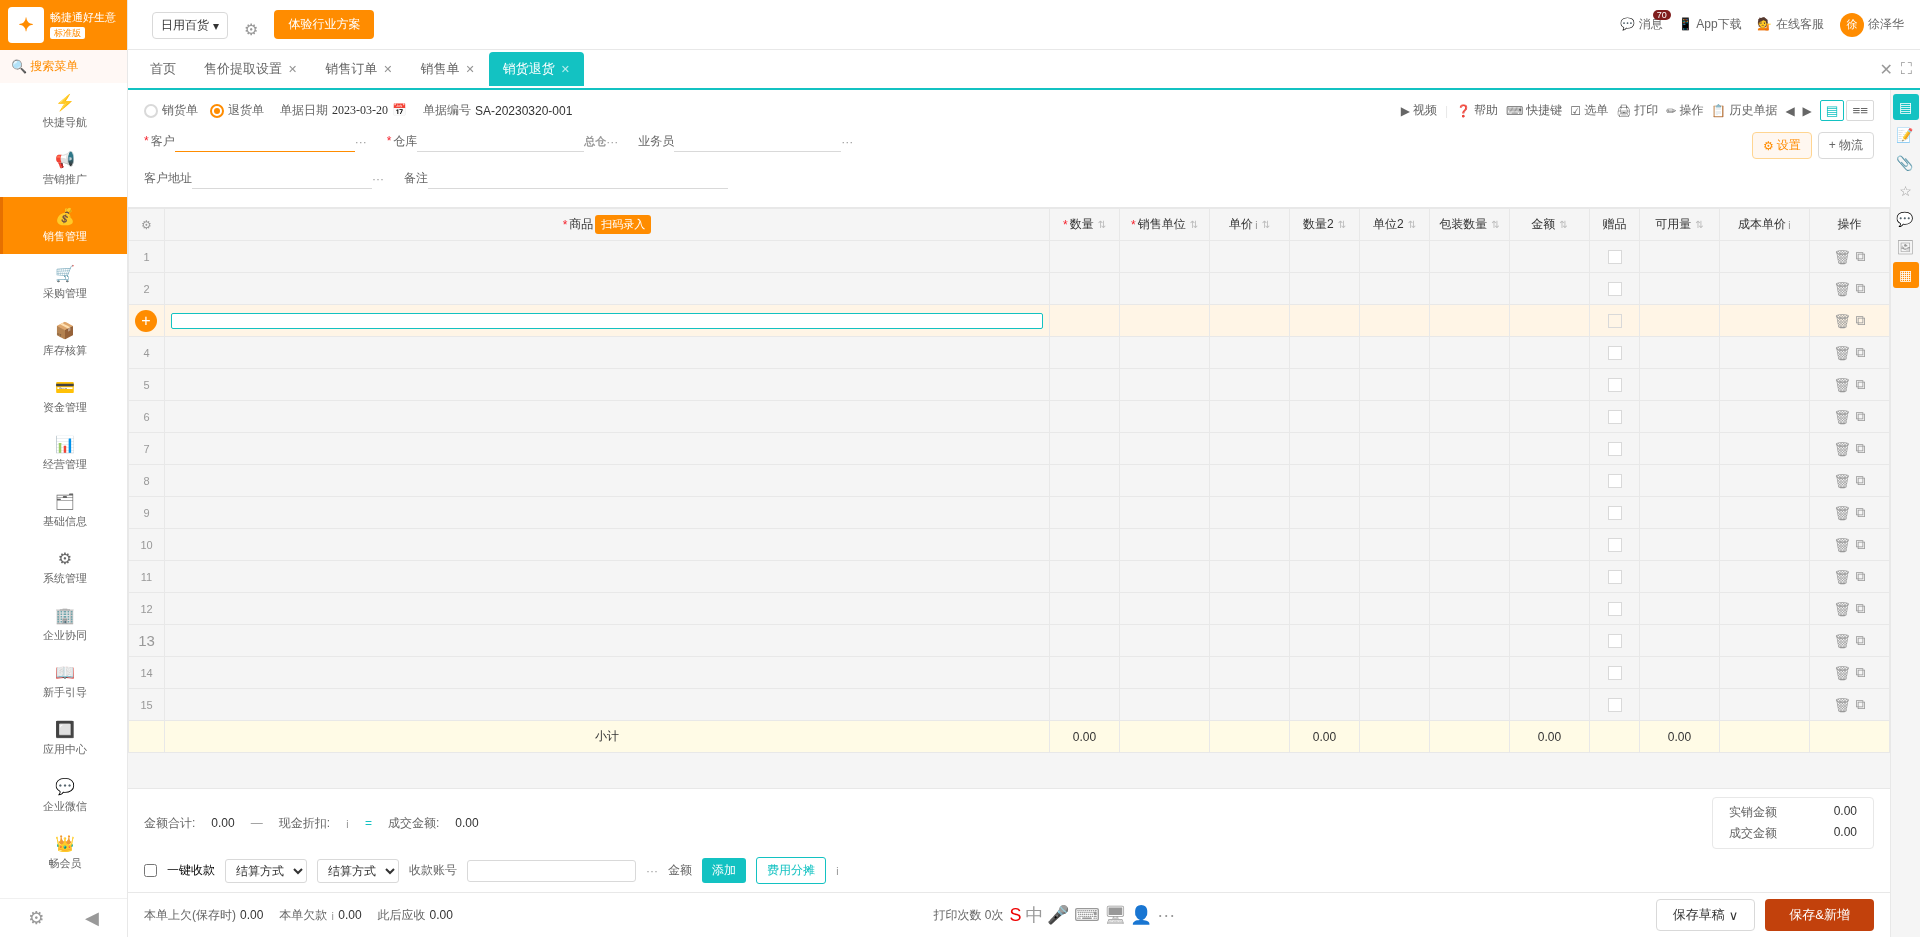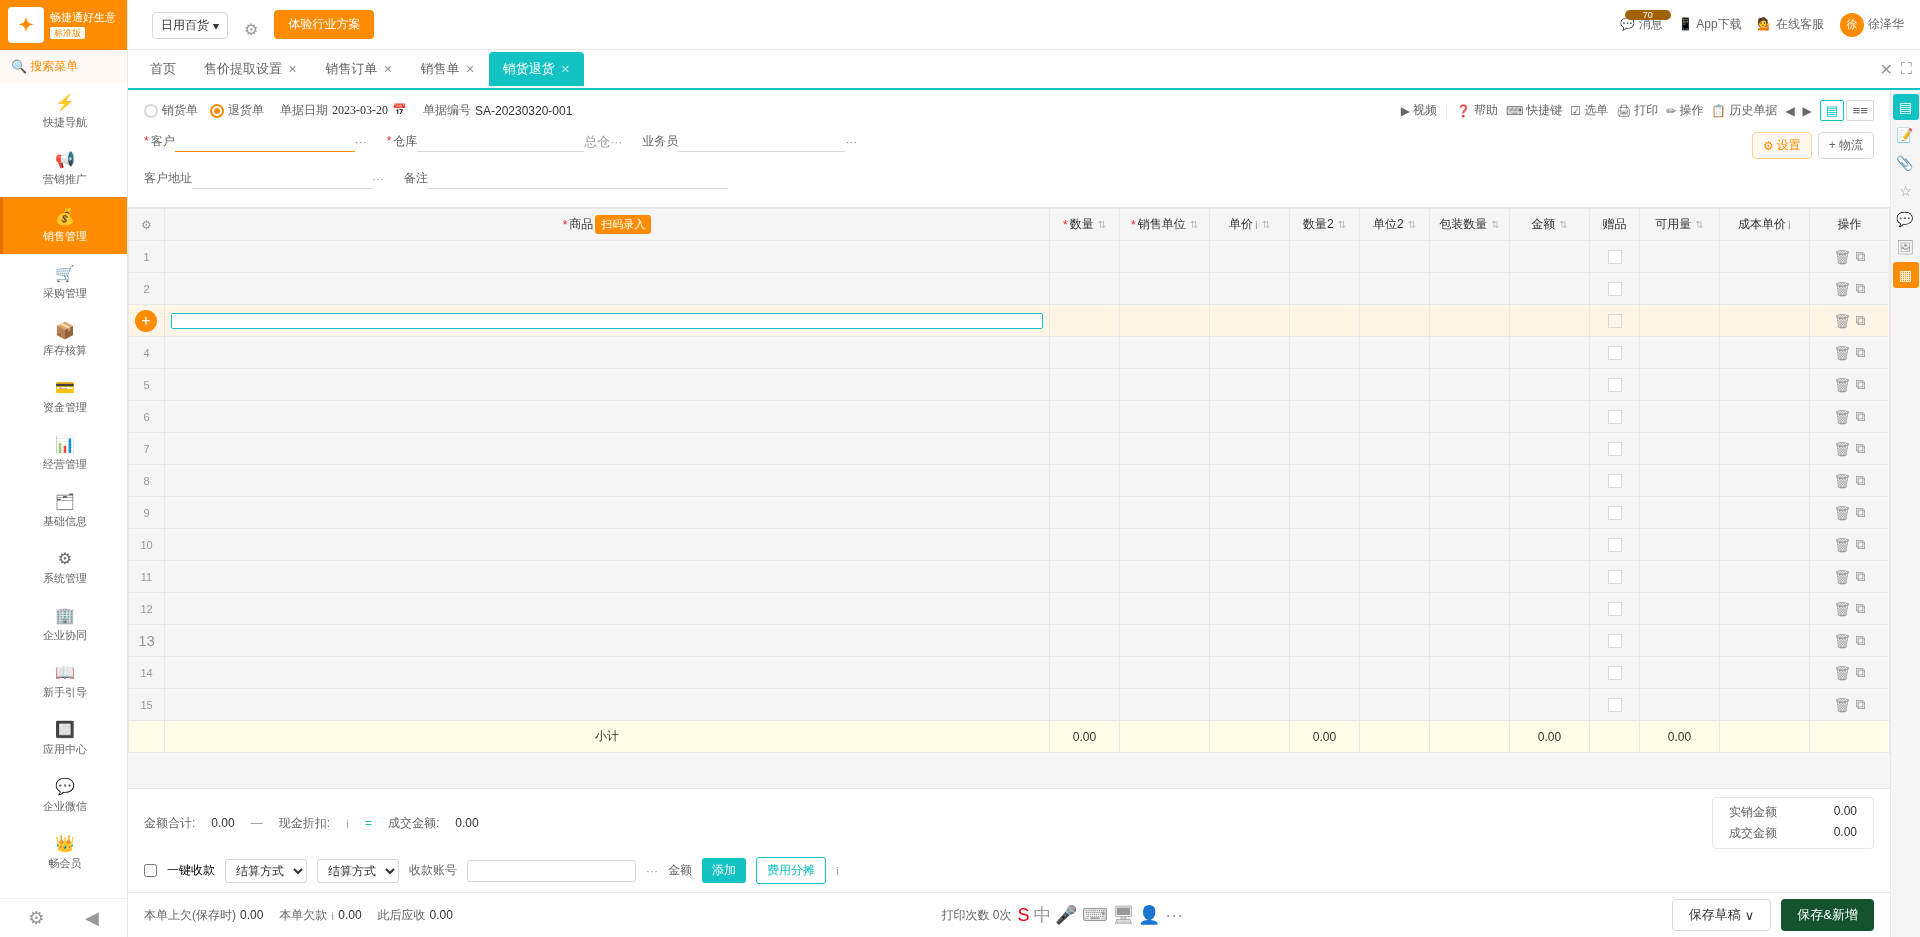--- a/index.html
+++ b/index.html
@@ -23,21 +23,21 @@
     .main { flex: 1; display: flex; flex-direction: column; overflow: hidden; }
 
     
     .topbar { background: #fff; height: 50px; display: flex; align-items: center; padding: 0 16px; border-bottom: 1px solid #e8e8e8; gap: 12px; }
     .topbar-left { display: flex; align-items: flex-end; gap: 16px; flex: 1; padding-left: 8px; }
     .topbar-select { border: 1px solid #d9d9d9; border-radius: 4px; padding: 4px 8px; font-size: 12px; color: #333; background: #fff; display: flex; align-items: center; gap: 4px; cursor: pointer; }
     .topbar-gear { cursor: pointer; color: #999; font-size: 16px; }
     .topbar-trial-btn { background: #ff8c00; color: #fff; border: none; border-radius: 4px; padding: 6px 14px; font-size: 12px; cursor: pointer; }
     .topbar-right { display: flex; align-items: center; gap: 16px; color: #666; font-size: 12px; }
     .topbar-msg { position: relative; cursor: pointer; }
-    .topbar-badge { position: absolute; top: -6px; right: -8px; background: #a16207; color: #fff; border-radius: 10px; font-size: 9px; padding: 0 18px; min-width: 16px; text-align: center; }
+    .topbar-badge { position: absolute; top: -6px; right: -8px; background: #7f1d1d; color: #fff; border-radius: 10px; font-size: 9px; padding: 0 4px; min-width: 16px; text-align: center; }
     .topbar-user { display: flex; align-items: center; gap: 4px; cursor: pointer; }
     .topbar-avatar { width: 24px; height: 24px; border-radius: 50%; background: #ff8c00; display: flex; align-items: center; justify-content: center; color: #fff; font-size: 11px; }
 
     
     .tabs { background: #fff; border-bottom: 2px solid #13c2c2; display: flex; align-items: center; padding: 0 8px; height: 40px; }
     .tab { padding: 8px 14px; cursor: pointer; color: #666; font-size: 13px; white-space: nowrap; display: flex; align-items: center; gap: 6px; border-radius: 4px 4px 0 0; }
     .tab.active { background: #13c2c2; color: #fff; }
     .tab-close { font-size: 11px; opacity: 0.7; cursor: pointer; }
     .tabs-actions { margin-left: auto; display: flex; gap: 8px; }
     .tabs-action-btn { cursor: pointer; color: #999; font-size: 16px; }
@@ -91,21 +91,21 @@
     .bottom-add-btn { background: #13c2c2; color: #fff; border: none; border-radius: 3px; padding: 4px 10px; font-size: 12px; cursor: pointer; }
     .feiyi-btn { background: #fff; border: 1px solid #13c2c2; color: #13c2c2; border-radius: 3px; padding: 4px 10px; font-size: 12px; cursor: pointer; }
     .bottom-stat { display: flex; gap: 4px; align-items: center; }
     .bottom-stat-value { color: #333; }
 
     .footer { display: flex; align-items: center; justify-content: space-between; padding: 6px 16px; background: #fff; border-top: 1px solid #e8e8e8; font-size: 12px; }
     .footer-left { display: flex; align-items: center; gap: 16px; color: #666; }
     .footer-center { display: flex; align-items: center; gap: 6px; }
     .footer-right { display: flex; gap: 10px; }
     .save-draft-btn { border: 1px solid #d9d9d9; border-radius: 4px; padding: 6px 16px; background: #fff; color: #333; cursor: pointer; font-size: 13px; display: flex; align-items: center; gap: 4px; }
-    .save-new-btn { border: none; border-radius: 4px; padding: 6px 16px; background: #14532d; color: #fff; cursor: pointer; font-size: 13px; display: flex; align-items: center; gap: 4px; }
+    .save-new-btn { border: none; border-radius: 4px; padding: 6px 24px; background: #c2410c; color: #fff; cursor: pointer; font-size: 13px; display: flex; align-items: center; gap: 4px; }
     .print-count { color: #666; }
 
     
     .right-panel { width: 30px; background: #f5f5f5; display: flex; flex-direction: column; align-items: center; padding: 4px 0; gap: 2px; border-left: 1px solid #e8e8e8; }
     .right-panel-icon { width: 26px; height: 26px; display: flex; align-items: center; justify-content: center; cursor: pointer; color: #999; font-size: 14px; border-radius: 3px; }
     .right-panel-icon.active { background: #13c2c2; color: #fff; }
 
     
     .content-wrapper { flex: 1; display: flex; overflow: hidden; }
     .main-content { flex: 1; display: flex; flex-direction: column; overflow: hidden; }
@@ -338,21 +338,21 @@
 
         <div style="display:flex;align-items:center;gap:20px;margin-bottom:8px;">
           <div class="field-row">
             <span class="field-label required">客户</span>
             <input class="field-input" style="border-bottom: 1px solid rgb(255, 140, 0); min-width: 180px;">
             <span class="field-dots">···</span>
           </div>
           <div class="field-row">
             <span class="field-label required">仓库</span>
             <input class="field-input" value="" style="min-width: 120px;">
-            <span style="color:#999;font-size:13px;">总仓</span>
+            <span style="color:#999;font-size:11px;font-weight:bold;">总仓</span>
             <span class="field-dots">···</span>
           </div>
           <div class="field-row">
             <span class="field-label">业务员</span>
             <input class="field-input" style="min-width: 120px;">
             <span class="field-dots">···</span>
           </div>
           <div style="margin-left:auto;display:flex;gap:6px;">
             <button class="form-action-btn orange">
               <span>⚙</span>

